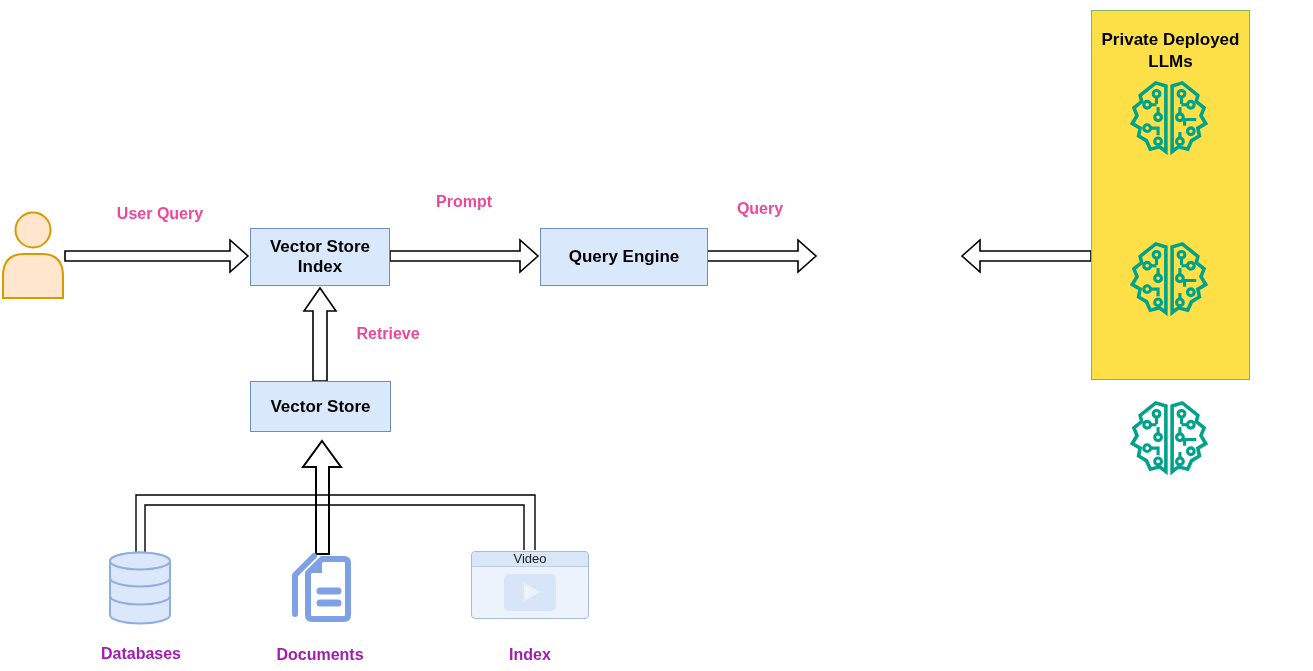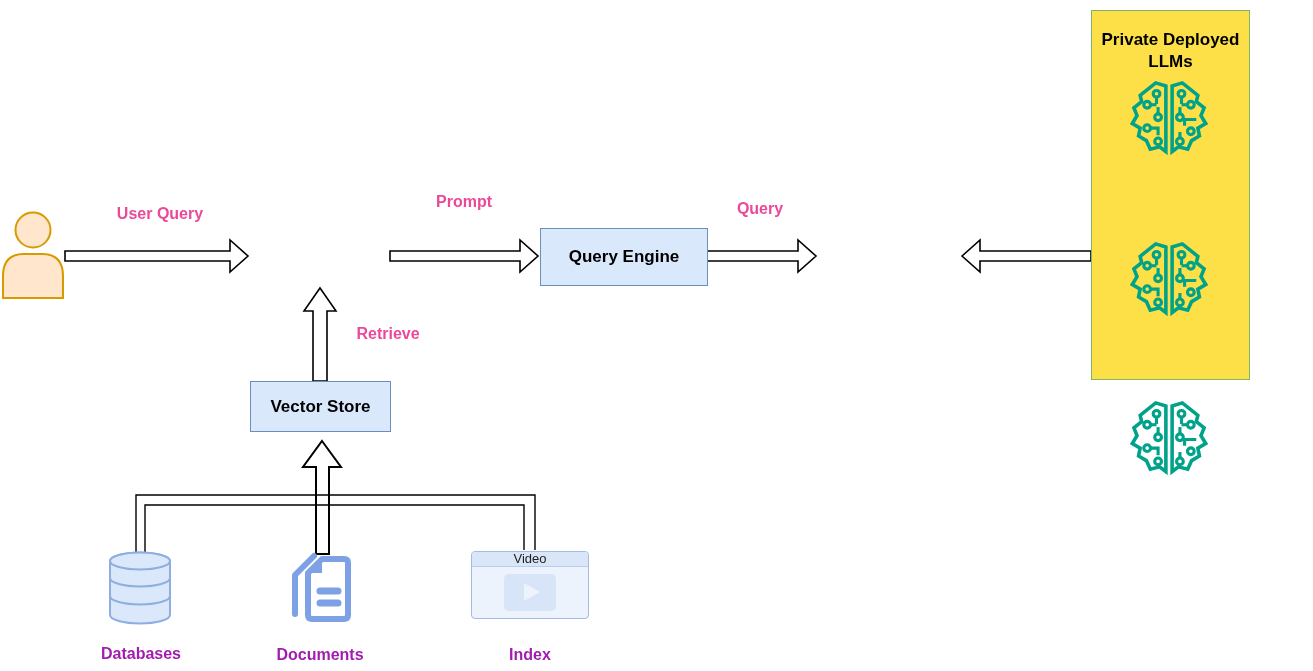--- a/index.html
+++ b/index.html
@@ -76,20 +76,23 @@
     <path fill="none" stroke="#000000" stroke-width="2" d="M322,441 L341,467 L329,467 L329,554 L316,554 L316,467 L303,467 Z"></path>
   </svg>
 
   <svg class="layer" style="left:1px;top:206px" width="66" height="94" viewBox="0 0 66 94">
     <g fill="#FFE6CC" stroke="#D79B00" stroke-width="2">
       <circle cx="32" cy="24" r="17.5"></circle>
       <path d="M2,92 L2,70 Q2,48 23,48 L41,48 Q62,48 62,70 L62,92 Z"></path>
     </g>
   </svg>
 
+  <div class="node node-blue" style="left:250px;top:228px;width:140px;height:58px;">
+    <span>Vector Store Index</span>
+  </div>
   <div class="node node-blue" style="left:540px;top:228px;width:168px;height:58px;">
     <span>Query Engine</span>
   </div>
   <div class="node node-blue" style="left:250px;top:381px;width:141px;height:51px;">
     <span>Vector Store</span>
   </div>
 
   <div class="edge-label" style="left:90px;top:205px;width:140px;">User Query</div>
   <div class="edge-label" style="left:404px;top:193px;width:120px;">Prompt</div>
   <div class="edge-label" style="left:700px;top:200px;width:120px;">Query</div>

